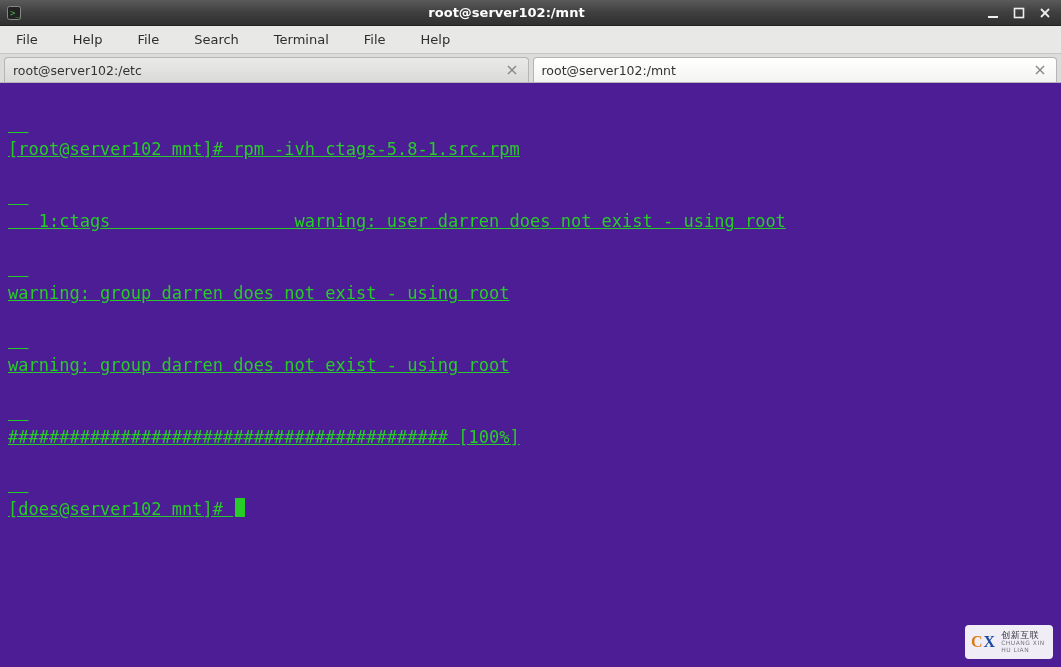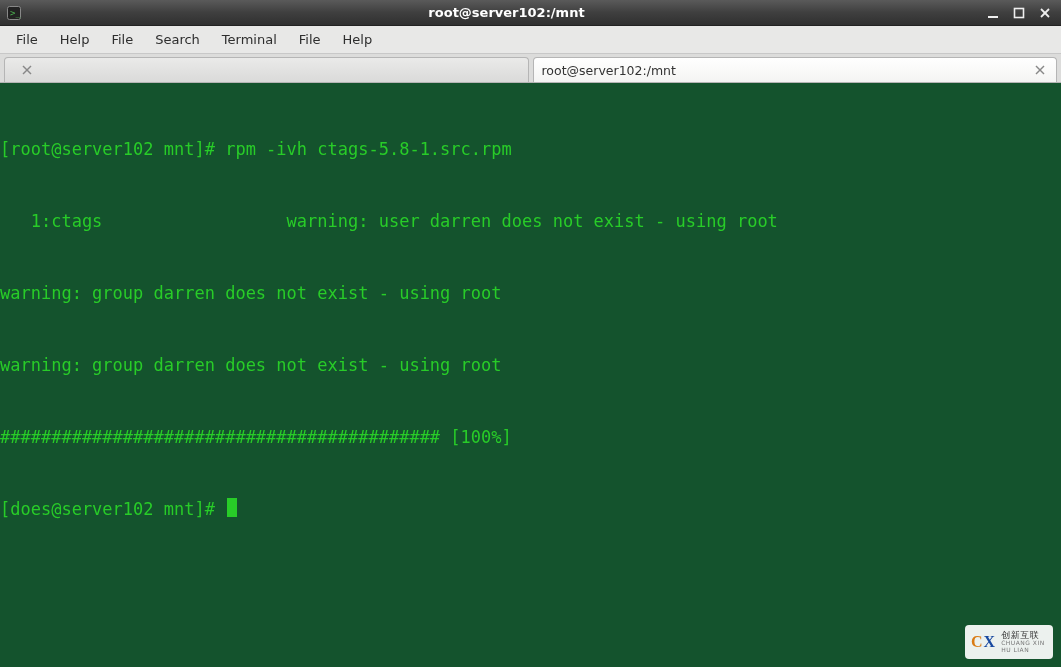--- a/index.html
+++ b/index.html
@@ -47,21 +47,21 @@
   }
   .winbtn svg { display: block; }
 
   .menubar {
     height: 28px;
     background: #e8e8e7;
     border-bottom: 1px solid #c8c8c8;
     display: flex;
     align-items: center;
     padding: 0 6px;
-    gap: 2px;
+    gap: 15px;
   }
   .menu-item {
     padding: 4px 10px;
     color: #2e2e2e;
     cursor: pointer;
     border-radius: 3px;
   }
 
   .tabbar {
     height: 29px;
@@ -100,28 +100,29 @@
     display: inline-flex; align-items: center; justify-content: center;
     color: #777;
     cursor: pointer;
     margin-left: 6px;
   }
 
   .terminal {
     position: absolute;
     top: 83px;
     left: 0; right: 0; bottom: 0;
-    background: #14532d;
+    background: #4c1d95;
     color: #28cc28;
     font-family: "DejaVu Sans Mono", "Liberation Mono", monospace;
     font-size: 17px;
     line-height: 24px;
-    padding: 6px 0;
+    padding: 6px 8px;
     white-space: pre;
     overflow: hidden;
+    text-decoration: underline;
   }
   .term-line { white-space: pre; }
   .cursor {
     display: inline-block;
     width: 10px; height: 19px;
     background: #28cc28;
     vertical-align: -2px;
     margin-left: 2px;
   }
   .scrollbar {
@@ -196,20 +197,21 @@
   <span class="menu-item">Help</span>
   <span class="menu-item">File</span>
   <span class="menu-item">Search</span>
   <span class="menu-item">Terminal</span>
   <span class="menu-item">File</span>
   <span class="menu-item">Help</span>
 </div>
 
 <div class="tabbar">
   <div class="tab inactive">
+    <span class="tab-label">root@server102:/etc</span>
     <span class="tab-close">
       <svg width="10" height="10" viewBox="0 0 10 10">
           <line x1="1" y1="1" x2="9" y2="9" stroke="#888" stroke-width="1.5"></line>
           <line x1="9" y1="1" x2="1" y2="9" stroke="#888" stroke-width="1.5"></line>
         </svg>
     </span>
   </div>
   <div class="tab active">
     <span class="tab-label">root@server102:/mnt</span>
     <span class="tab-close">

